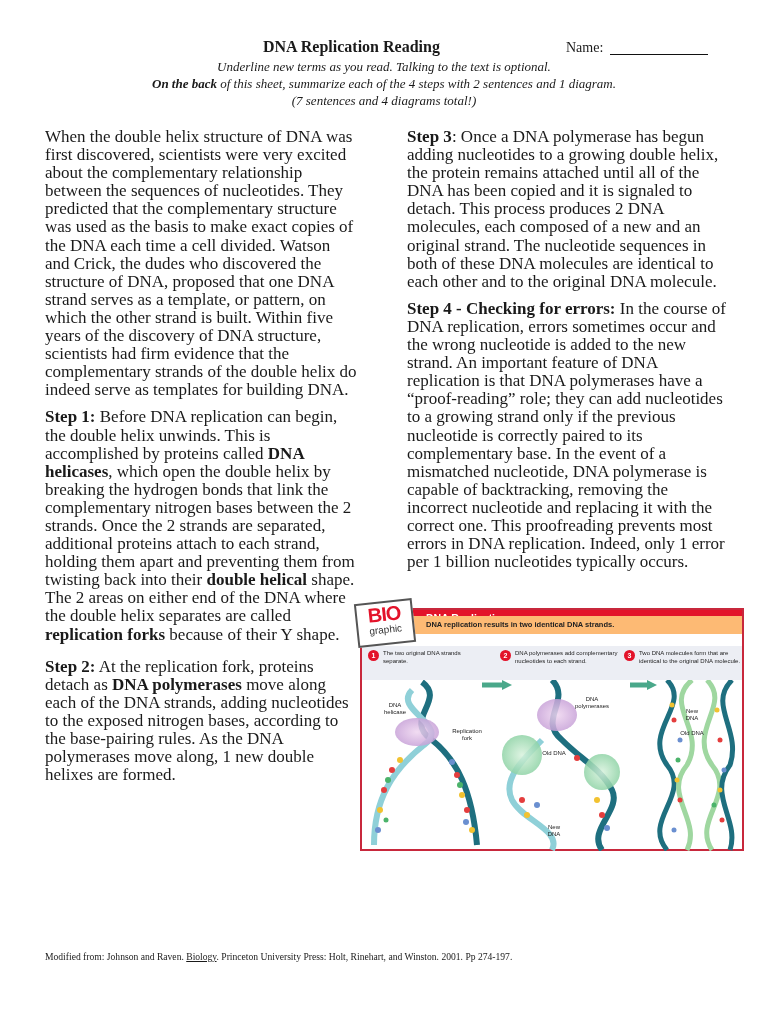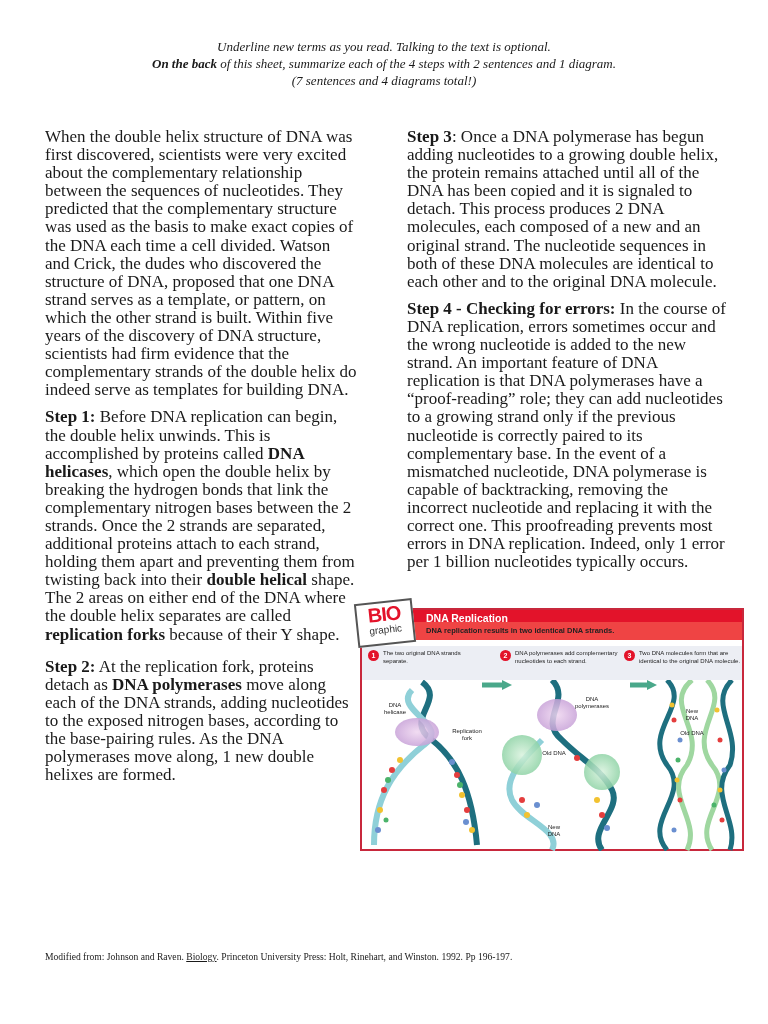--- a/index.html
+++ b/index.html
@@ -15,38 +15,43 @@
   .instr b { font-style: italic; }
 
   .col { position: absolute; font-size: 17px; line-height: 18.1px; }
   .col p { margin-bottom: 9px; }
   .col-left { left: 45px; top: 128px; width: 312px; }
   .col-right { left: 407px; top: 128px; width: 322px; }
 
   .figure { position: absolute; left: 360px; top: 608px; width: 384px; height: 243px; border: 2px solid #c8283c; background: #fff; }
   .fig-banner { position: absolute; left: 0; top: 0; width: 100%; height: 18px; background: #e3132a; }
   .fig-title { position: absolute; left: 64px; top: 2px; font-family: "Liberation Sans", sans-serif; color: #fff; font-weight: bold; font-size: 10.5px; }
-  .fig-sub-band { position: absolute; left: 0; top: 12px; width: 100%; height: 18px; background: #ef4444; }
+  .fig-sub-band { position: absolute; left: 0; top: 6px; width: 100%; height: 18px; background: #fdba74; }
   .fig-sub { position: absolute; left: 64px; top: 4px; font-family: "Liberation Sans", sans-serif; font-weight: bold; font-size: 7.5px; color: #222; }
   .fig-steps { position: absolute; left: 0; top: 36px; width: 100%; height: 34px; background: #eceef4; }
   .fig-step { position: absolute; top: 4px; width: 118px; font-family: "Liberation Sans", sans-serif; font-size: 6px; line-height: 7.5px; color: #222; padding-left: 15px; }
   .step-num { position: absolute; left: 0; top: 0; width: 11px; height: 11px; border-radius: 50%; background: #e3132a; color: #fff; font-weight: bold; font-size: 7px; text-align: center; line-height: 11px; }
   .bio-logo { position: absolute; left: -6px; top: -9px; width: 58px; height: 44px; background: #fff; border: 2px solid #555; transform: rotate(-6deg); font-family: "Liberation Sans", sans-serif; text-align: center; }
   .bio-big { font-size: 20px; font-weight: bold; color: #e3132a; line-height: 22px; letter-spacing: -1px; }
   .bio-small { font-size: 10px; color: #333; line-height: 10px; }
   .fig-art { position: absolute; left: 0; top: 70px; width: 100%; height: 171px; }
   .fig-label { position: absolute; font-family: "Liberation Sans", sans-serif; font-size: 6px; line-height: 7px; color: #222; text-align: center; }
 
   .footer { position: absolute; left: 45px; top: 951px; font-size: 9.6px; }
   .footer u { text-decoration: underline; margin-top: 20px; }
 </style>
 </head>
 <body>
 
 <div class="header">
+  <div class="title-row">
+    <span class="title">DNA Replication Reading</span>
+    <span class="name-label">Name:</span>
+    <span class="name-line"></span>
+  </div>
   <div class="instr">Underline new terms as you read.  Talking to the text is optional.</div>
   <div class="instr"><b>On the back</b><span> of this sheet, summarize each of the 4 steps with 2 sentences and 1 diagram.</span></div>
   <div class="instr">(7 sentences and 4 diagrams total!)</div>
 </div>
 
 <div class="col col-left">
   <p>When the double helix structure of DNA was first discovered, scientists were very excited about the complementary relationship between the sequences of nucleotides.  They predicted that the complementary structure was used as the basis to make exact copies of the DNA each time a cell divided.  Watson and Crick, the dudes who discovered the structure of DNA, proposed that one DNA strand serves as a template, or pattern, on which the other strand is built.  Within five years of the discovery of DNA structure, scientists had firm evidence that the complementary strands of the double helix do indeed serve as templates for building DNA.</p>
   <p><b>Step 1:</b><span>  Before DNA replication can begin, the double helix unwinds.  This is accomplished by proteins called </span><b>DNA helicases</b><span>, which open the double helix by breaking the hydrogen bonds that link the complementary nitrogen bases between the 2 strands.  Once the 2 strands are separated, additional proteins attach to each strand, holding them apart and preventing them from twisting back into their </span><b>double helical</b><span> shape.  The 2 areas on either end of the DNA where the double helix separates are called </span><b>replication forks</b><span> because of their Y shape.</span></p>
   <p style="margin-top:14px"><b>Step 2:</b><span>  At the replication fork, proteins detach as </span><b>DNA polymerases</b><span> move along each of the DNA strands, adding nucleotides to the exposed nitrogen bases, according to the base-pairing rules.  As the DNA polymerases move along, 1 new double helixes are formed.</span></p>
 </div>
@@ -165,13 +170,13 @@
     <div class="fig-label" style="left:318px;top:28px;width:24px">New DNA</div>
     <div class="fig-label" style="left:318px;top:50px;width:24px">Old DNA</div>
   </div>
 
   <div class="bio-logo">
     <div class="bio-big">BIO</div>
     <div class="bio-small">graphic</div>
   </div>
 </div>
 
-<div class="footer"><span>Modified from: Johnson and Raven. </span><u>Biology</u><span>. Princeton University Press: Holt, Rinehart, and Winston. 1992. Pp 196-197.</span></div>
+<div class="footer"><span>Modified from: Johnson and Raven. </span><u>Biology</u><span>. Princeton University Press: Holt, Rinehart, and Winston. 2001. Pp 274-197.</span></div>
 
 </body></html>

